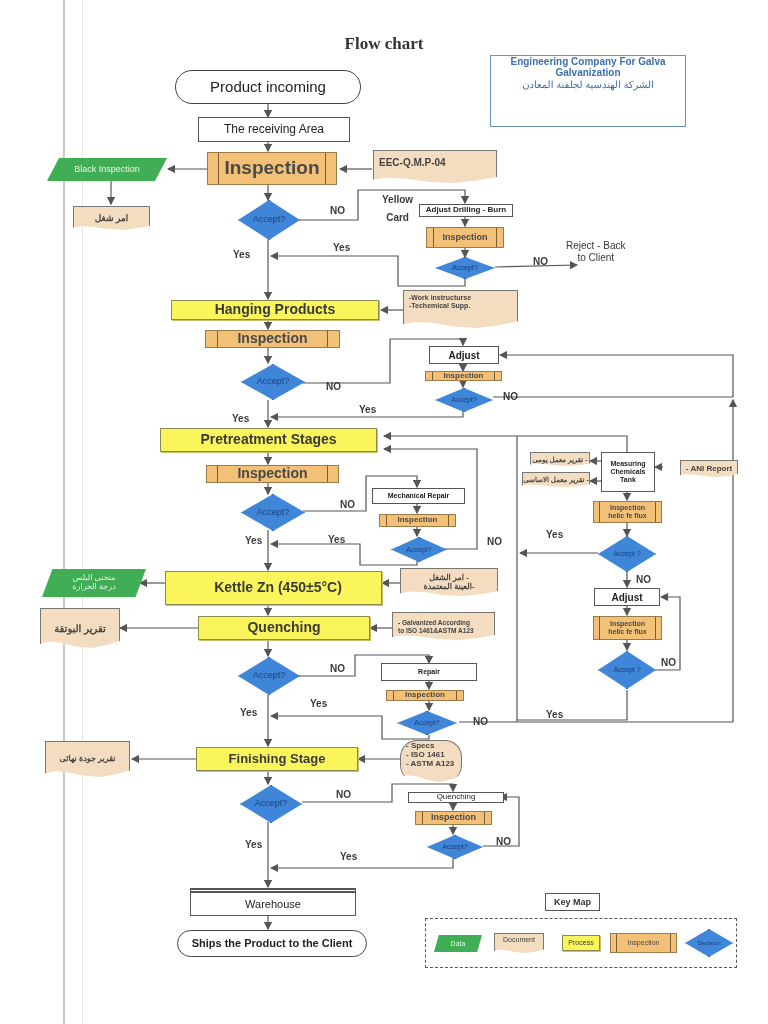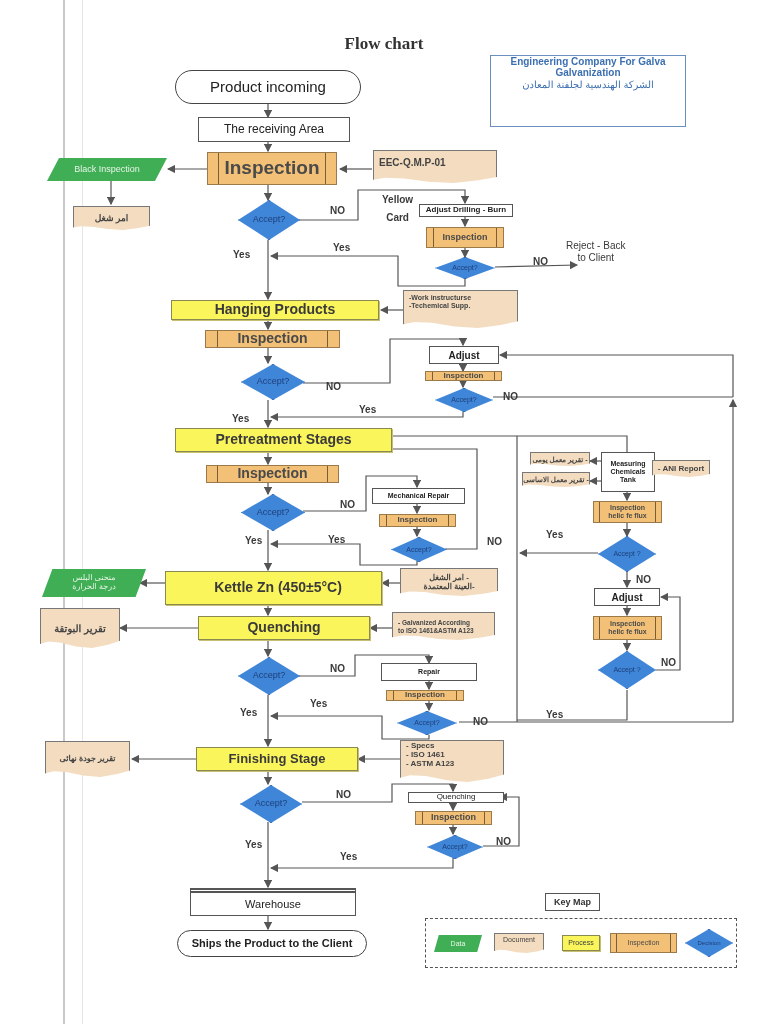--- a/index.html
+++ b/index.html
@@ -133,21 +133,21 @@
 <div class="stamp">
   <div class="s2">Engineering Company For Galva Galvanization</div>
   <div class="s3 ar">الشركة الهندسية لجلفنة المعادن</div>
 </div>
 
 <div class="node terminal" style="left:175px;top:70px;width:186px;height:34px;">Product  incoming</div>
 <div class="node plain" style="left:198px;top:117px;width:152px;height:25px;font-size:12px;">The receiving Area</div>
 <div class="node inspect" style="left:207px;top:152px;width:130px;height:33px;font-size:19px;">Inspection</div>
 <div class="node data" style="left:47px;top:158px;width:120px;height:23px;">Black Inspection</div>
 <div class="node doc ar" style="left:73px;top:206px;width:77px;height:24px;">امر شغل</div>
-<div class="node doc left" style="left:373px;top:150px;width:124px;height:33px;font-size:10px;align-items:flex-start;padding-top:6px;">EEC-Q.M.P-01</div>
+<div class="node doc left" style="left:373px;top:150px;width:124px;height:33px;font-size:10px;align-items:flex-start;padding-top:6px;">EEC-Q.M.P-04</div>
 <div class="node decision" style="left:238px;top:200px;width:62px;height:40px;">Accept?</div>
 <div class="lbl" style="left:330px;top:205px;">NO</div>
 <div class="lbl" style="left:382px;top:191px;text-align:center;line-height:18px;white-space:pre;">Yellow
 Card</div>
 <div class="node plain bold" style="left:419px;top:204px;width:94px;height:13px;font-size:8px;">Adjust Drilling - Burn</div>
 <div class="node inspect" style="left:426px;top:227px;width:78px;height:21px;font-size:9px;">Inspection</div>
 <div class="node decision" style="left:435px;top:257px;width:60px;height:22px;font-size:7px;">Accept?</div>
 <div class="lbl" style="left:533px;top:256px;">NO</div>
 <div class="lbl" style="left:566px;top:240px;text-align:center;white-space:pre;line-height:12px;font-weight:normal;">Reject - Back
 to Client</div>
@@ -160,37 +160,37 @@
 <div class="node inspect" style="left:205px;top:330px;width:135px;height:18px;font-size:14px;">Inspection</div>
 <div class="node decision" style="left:241px;top:364px;width:64px;height:36px;">Accept?</div>
 <div class="lbl" style="left:326px;top:381px;">NO</div>
 <div class="node plain bold" style="left:429px;top:346px;width:70px;height:18px;font-size:10px;">Adjust</div>
 <div class="node inspect" style="left:425px;top:371px;width:77px;height:10px;font-size:8px;">Inspection</div>
 <div class="node decision" style="left:435px;top:388px;width:58px;height:24px;font-size:7px;">Accept?</div>
 <div class="lbl" style="left:503px;top:391px;">NO</div>
 <div class="lbl" style="left:359px;top:404px;">Yes</div>
 <div class="lbl" style="left:232px;top:413px;">Yes</div>
 
-<div class="node process" style="left:175px;top:428px;width:217px;height:24px;font-size:14px;">Pretreatment Stages</div>
+<div class="node process" style="left:160px;top:428px;width:217px;height:24px;font-size:14px;">Pretreatment Stages</div>
 <div class="node inspect" style="left:206px;top:465px;width:133px;height:18px;font-size:14px;">Inspection</div>
 <div class="node decision" style="left:241px;top:494px;width:64px;height:37px;">Accept?</div>
 <div class="lbl" style="left:340px;top:499px;">NO</div>
 <div class="node plain bold" style="left:372px;top:488px;width:93px;height:16px;font-size:7px;">Mechanical Repair</div>
 <div class="node inspect" style="left:379px;top:514px;width:77px;height:13px;font-size:8px;">Inspection</div>
 <div class="node decision" style="left:391px;top:537px;width:56px;height:25px;font-size:7px;">Accept?</div>
 <div class="lbl" style="left:487px;top:536px;">NO</div>
 <div class="lbl" style="left:328px;top:534px;">Yes</div>
 <div class="lbl" style="left:245px;top:535px;">Yes</div>
 
 <div class="node plain bold" style="left:601px;top:452px;width:54px;height:40px;font-size:7px;white-space:pre;">Measuring
 Chemicals
 Tank</div>
 <div class="node doc ar" style="left:530px;top:452px;width:60px;height:14px;font-size:7px;">- تقرير معمل يومى</div>
 <div class="node doc ar" style="left:522px;top:472px;width:68px;height:15px;font-size:7px;">- تقرير معمل الاساسى</div>
-<div class="node doc" style="left:652px;top:460px;width:58px;height:17px;font-size:8px;">- ANI Report</div>
+<div class="node doc" style="left:680px;top:460px;width:58px;height:17px;font-size:8px;">- ANI Report</div>
 <div class="node inspect" style="left:593px;top:501px;width:69px;height:22px;font-size:7px;white-space:pre;">Inspection
 helic fe flux</div>
 <div class="node decision" style="left:598px;top:536px;width:58px;height:36px;font-size:7px;">Accept ?</div>
 <div class="lbl" style="left:546px;top:529px;">Yes</div>
 <div class="lbl" style="left:636px;top:574px;">NO</div>
 <div class="node plain bold" style="left:594px;top:588px;width:66px;height:18px;font-size:10px;">Adjust</div>
 <div class="node inspect" style="left:593px;top:616px;width:69px;height:24px;font-size:7px;white-space:pre;">Inspection
 helic fe flux</div>
 <div class="node decision" style="left:598px;top:651px;width:58px;height:38px;font-size:7px;">Accept ?</div>
 <div class="lbl" style="left:661px;top:657px;">NO</div>
@@ -210,21 +210,21 @@
 <div class="lbl" style="left:330px;top:663px;">NO</div>
 <div class="node plain bold" style="left:381px;top:663px;width:96px;height:18px;font-size:7px;">Repair</div>
 <div class="node inspect" style="left:386px;top:690px;width:78px;height:11px;font-size:8px;">Inspection</div>
 <div class="node decision" style="left:397px;top:711px;width:60px;height:24px;font-size:7px;">Accept?</div>
 <div class="lbl" style="left:473px;top:716px;">NO</div>
 <div class="lbl" style="left:310px;top:698px;">Yes</div>
 <div class="lbl" style="left:240px;top:707px;">Yes</div>
 
 <div class="node process" style="left:196px;top:747px;width:162px;height:24px;font-size:13px;">Finishing Stage</div>
 <div class="node doc ar" style="left:45px;top:741px;width:85px;height:36px;font-size:8px;">تقرير جودة نهائى</div>
-<div class="node doc left" style="left:400px;top:740px;width:104px;height:42px;white-space:pre;font-size:8px;align-items:flex-start;padding-top:1px;">- Specs
+<div class="node doc left" style="left:400px;top:740px;width:62px;height:42px;white-space:pre;font-size:8px;align-items:flex-start;padding-top:1px;border-radius:17px;">- Specs
 - ISO 1461
 - ASTM A123</div>
 <div class="node decision" style="left:240px;top:785px;width:62px;height:38px;">Accept?</div>
 <div class="lbl" style="left:336px;top:789px;">NO</div>
 <div class="node plain bold" style="left:408px;top:792px;width:96px;height:11px;font-size:8px;font-weight:normal;">Quenching</div>
 <div class="node inspect" style="left:415px;top:811px;width:77px;height:14px;font-size:9px;">Inspection</div>
 <div class="node decision" style="left:427px;top:835px;width:56px;height:24px;font-size:7px;">Accept?</div>
 <div class="lbl" style="left:496px;top:836px;">NO</div>
 <div class="lbl" style="left:340px;top:851px;">Yes</div>
 <div class="lbl" style="left:245px;top:839px;">Yes</div>

